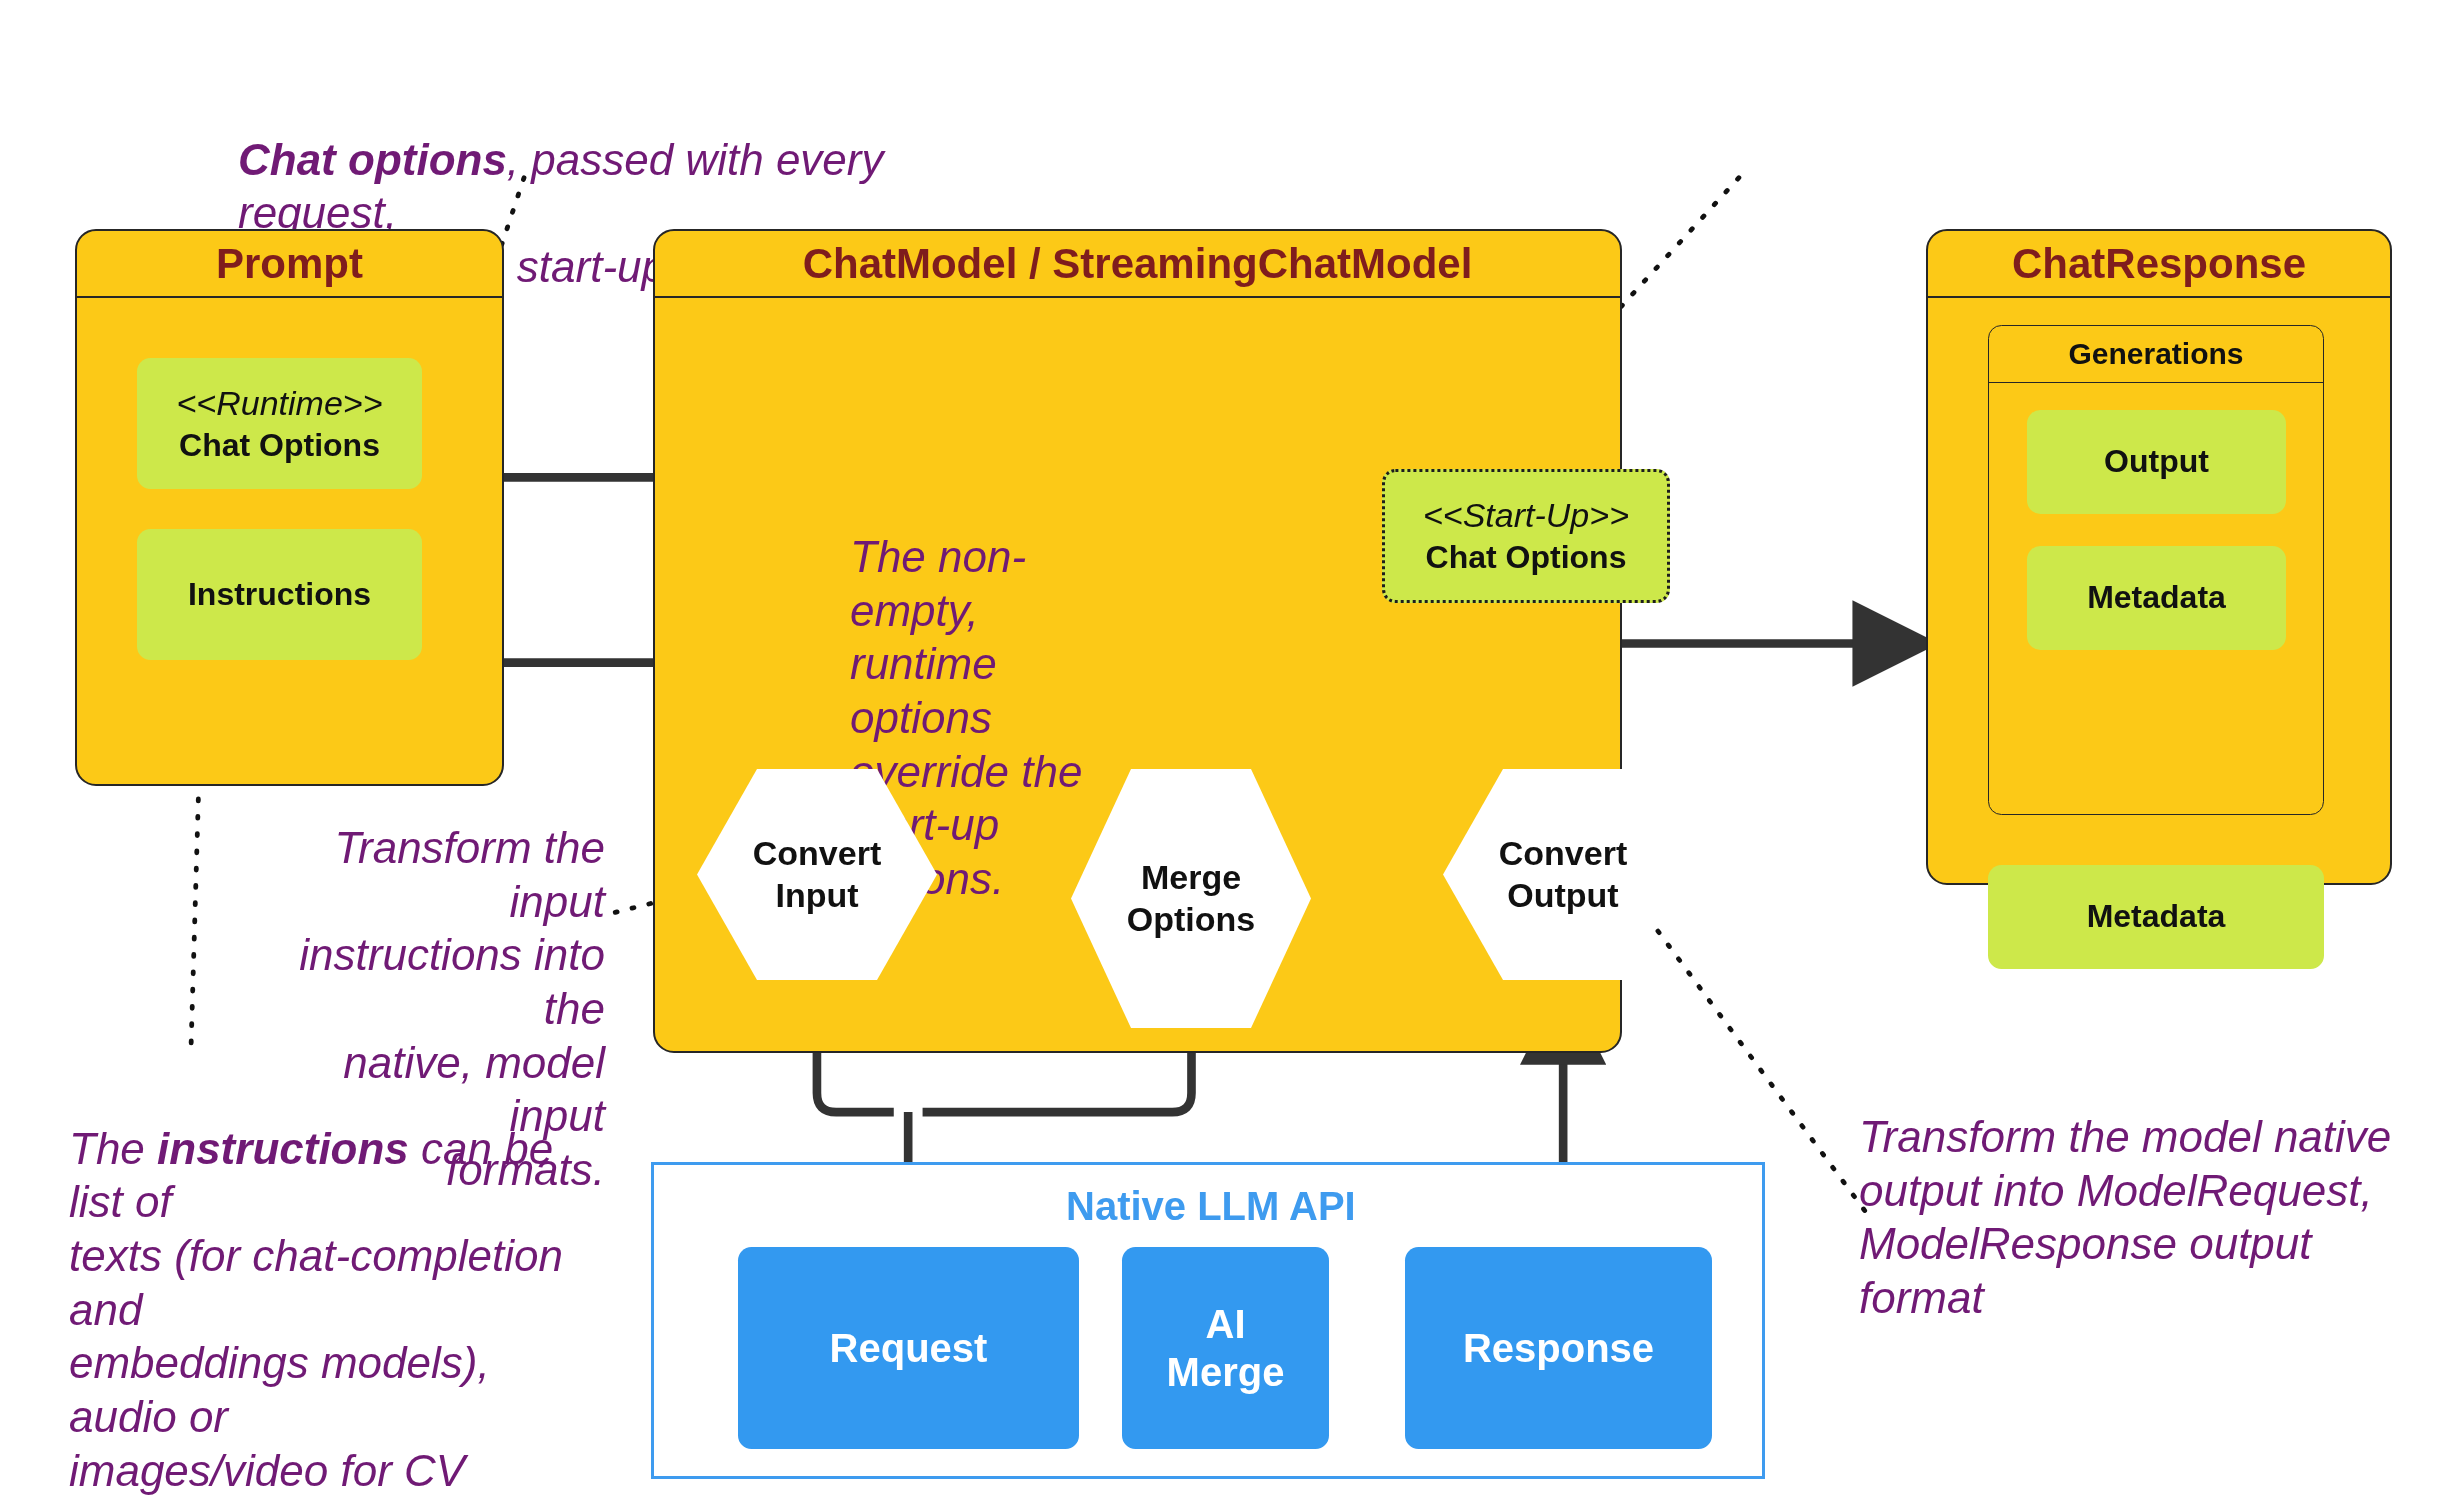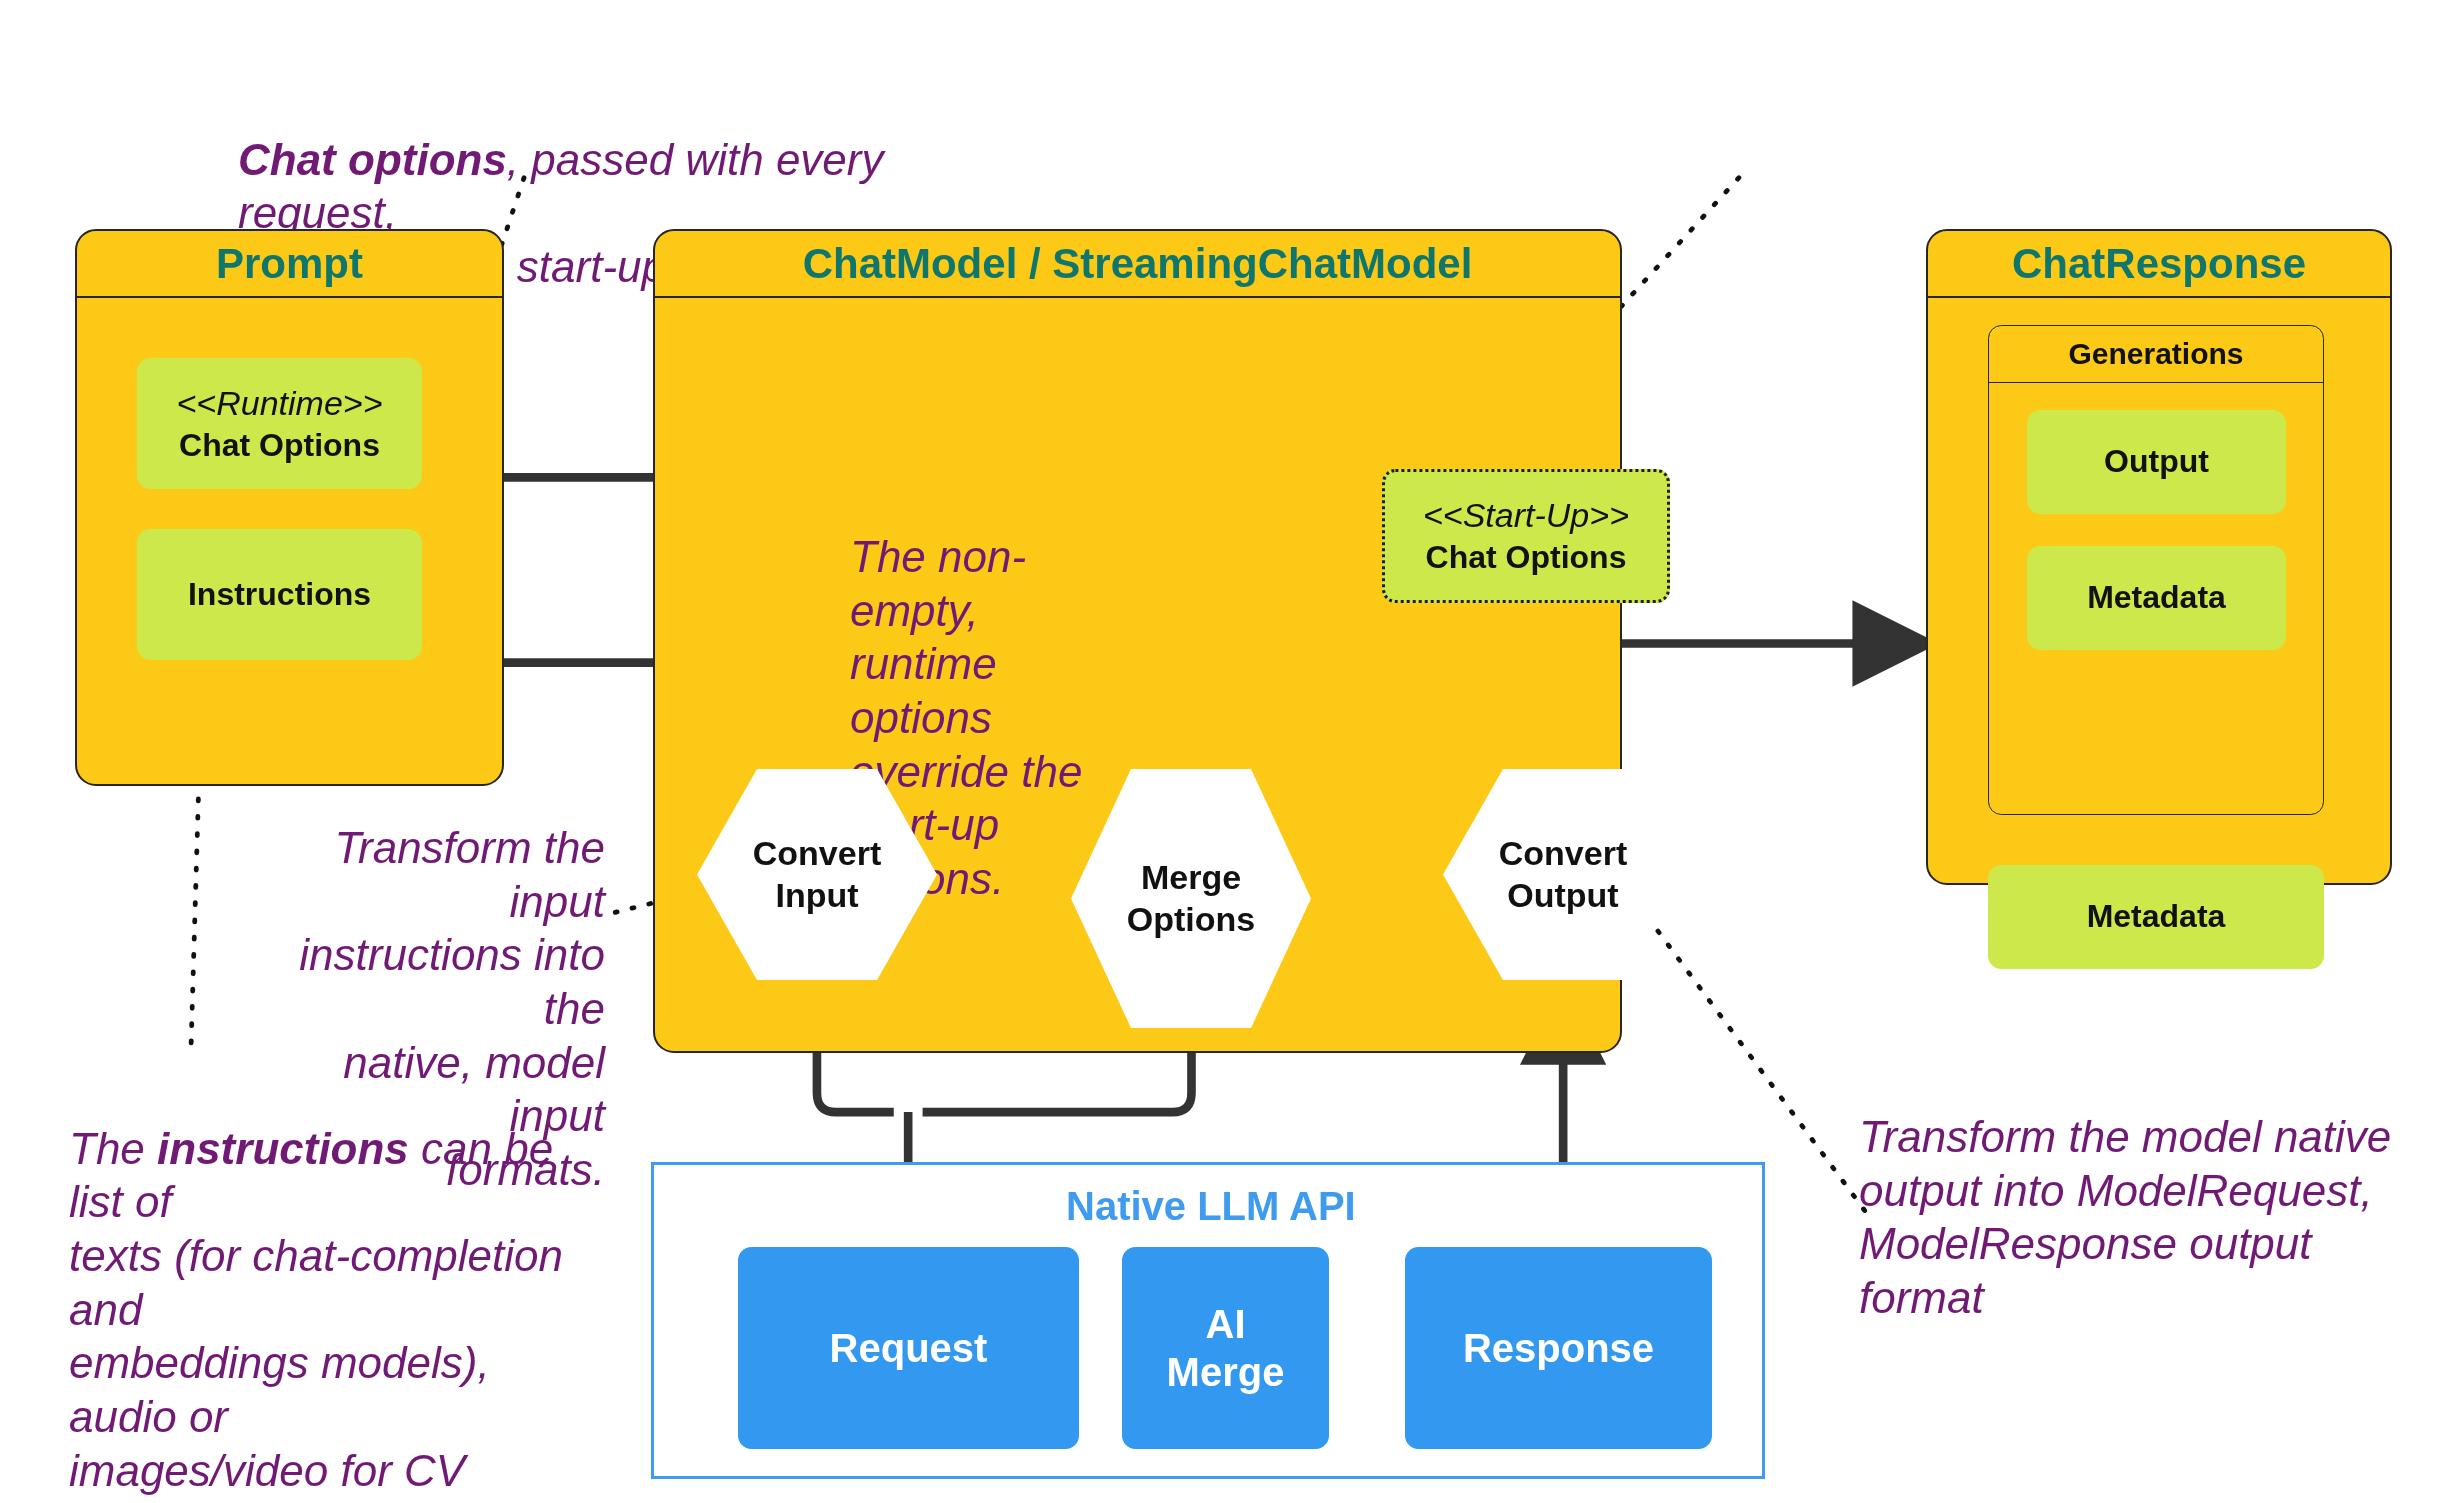--- a/index.html
+++ b/index.html
@@ -12,21 +12,21 @@
   .note{position:absolute;font-style:italic;color:#701a75;
         font-family:"Liberation Sans",sans-serif;font-size:44px;line-height:1.22;
         white-space:pre-line;}
   .note b{font-weight:bold;font-style:italic;}
 
   
   .clsbox{position:absolute;background:#FCC917;border:2.9px solid #262626;
           border-radius:21px;box-sizing:border-box;}
   .clsbox .hdr{height:65px;border-bottom:2.9px solid #262626;display:flex;
                align-items:center;justify-content:center;}
-  .clsbox .hdr span{font-weight:bold;font-size:42px;color:#0f766e;}
+  .clsbox .hdr span{font-weight:bold;font-size:42px;color:#7f1d1d;}
   .clsbox .body{position:relative;}
 
   .gbox{position:absolute;background:#CDE84A;border-radius:13.4px;
         display:flex;flex-direction:column;align-items:center;justify-content:center;
         box-sizing:border-box;}
   .gbox .ln{font-weight:bold;font-size:32px;color:#111;line-height:1.3;}
   .gbox .ln.it{font-style:italic;font-weight:normal;font-size:34px;}
   .gbox.dotted{border:3.8px dotted #1d1d1d;background:#CDE84A;}
 
   .inner{position:absolute;background:#FCC917;border:1.9px solid #262626;

